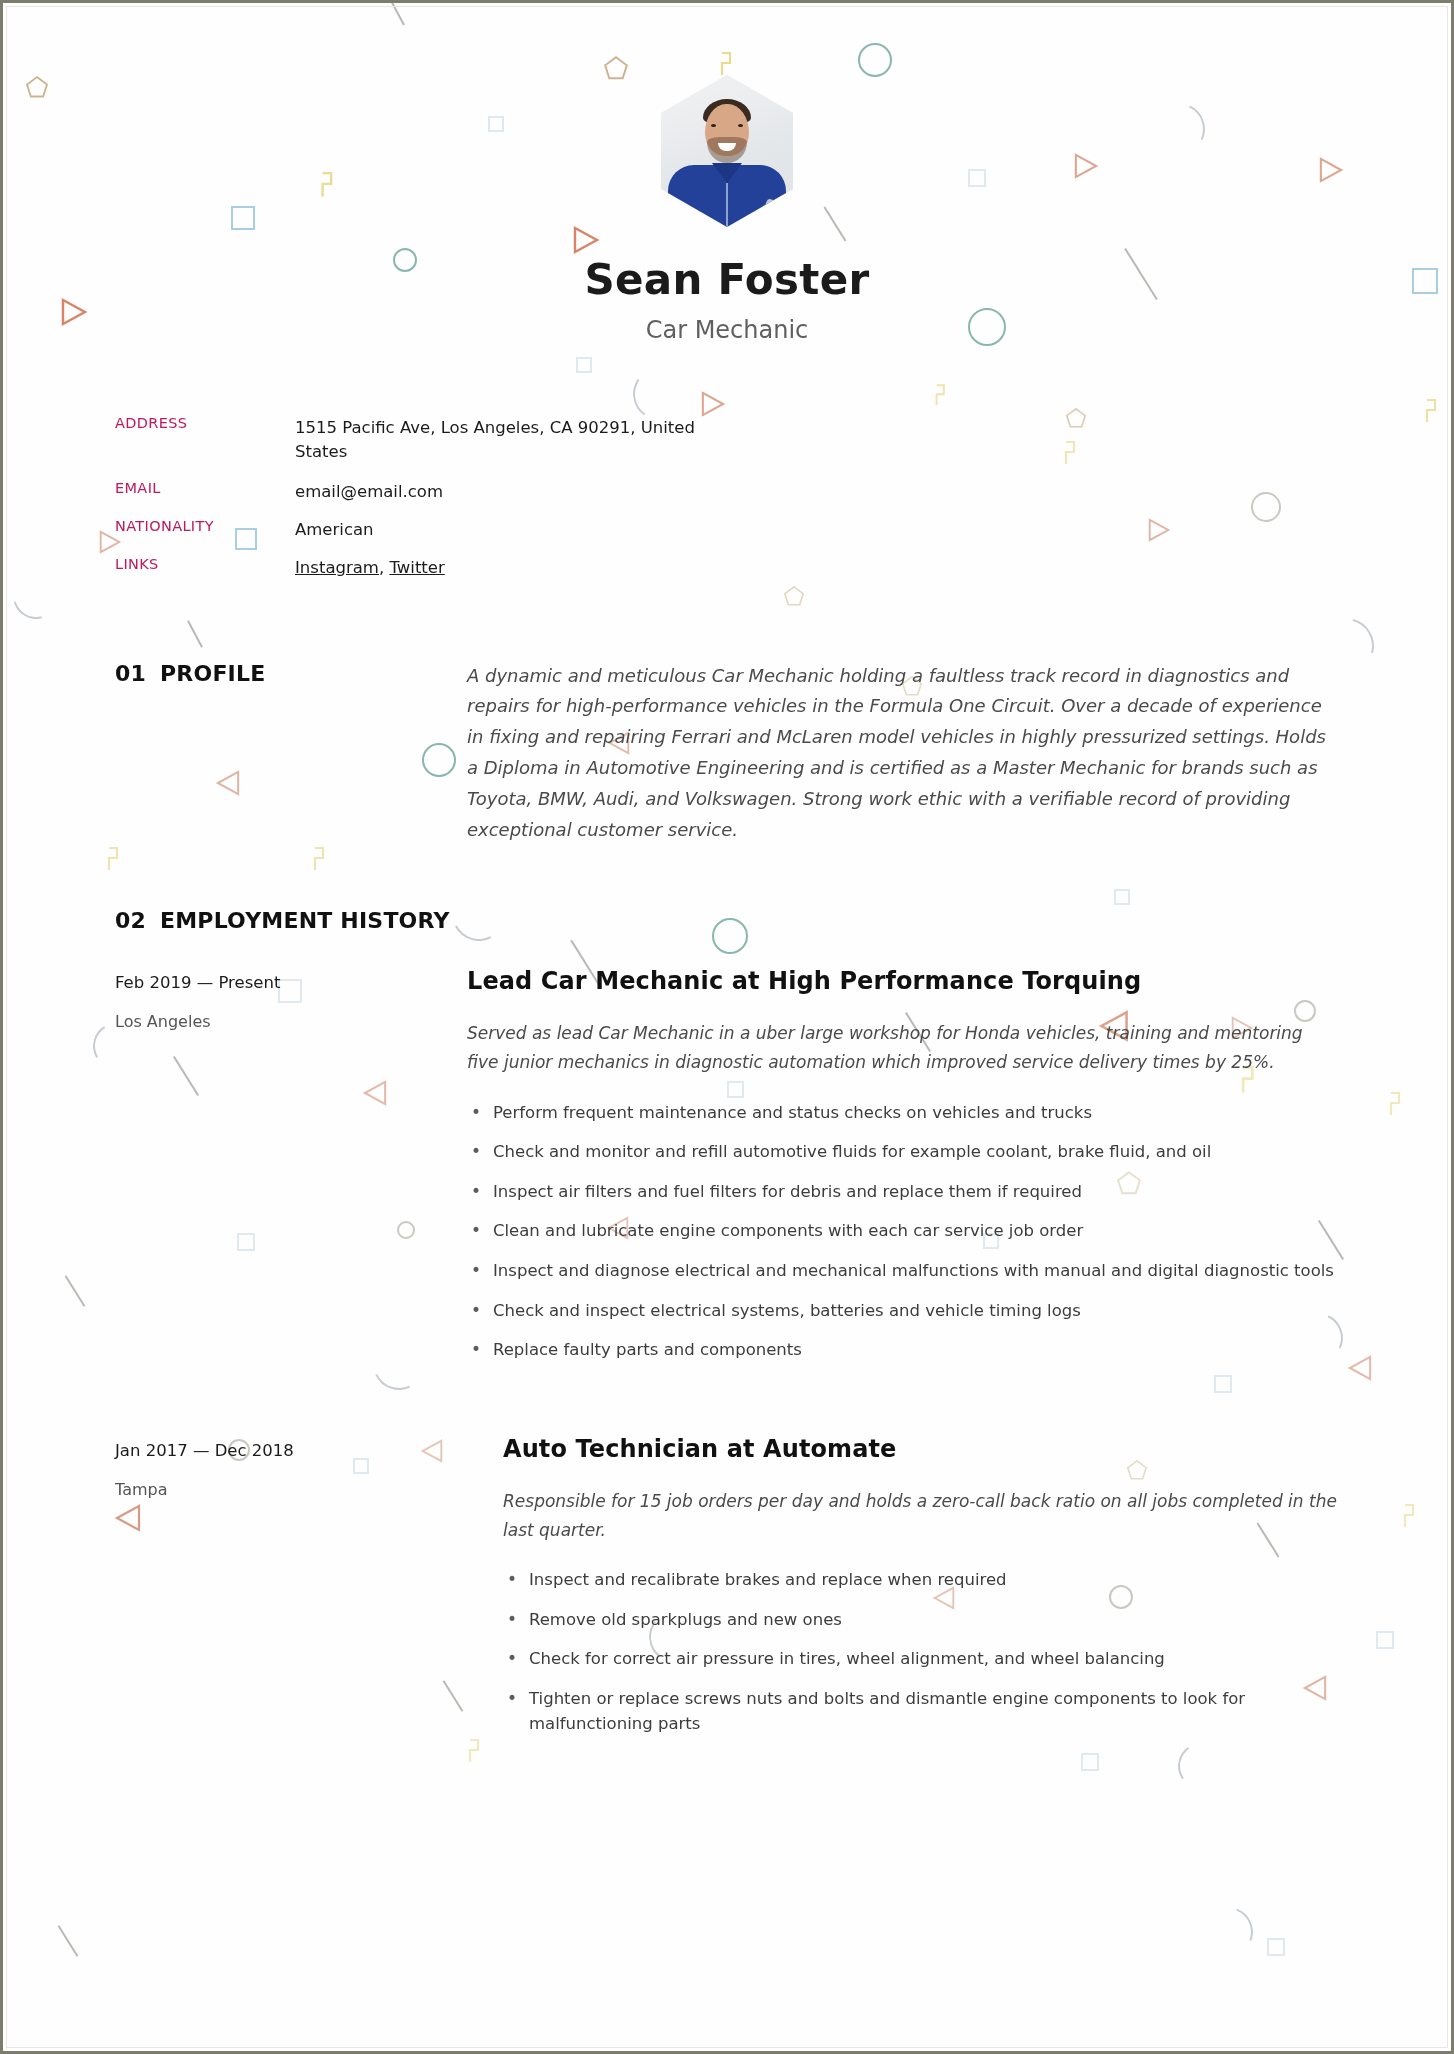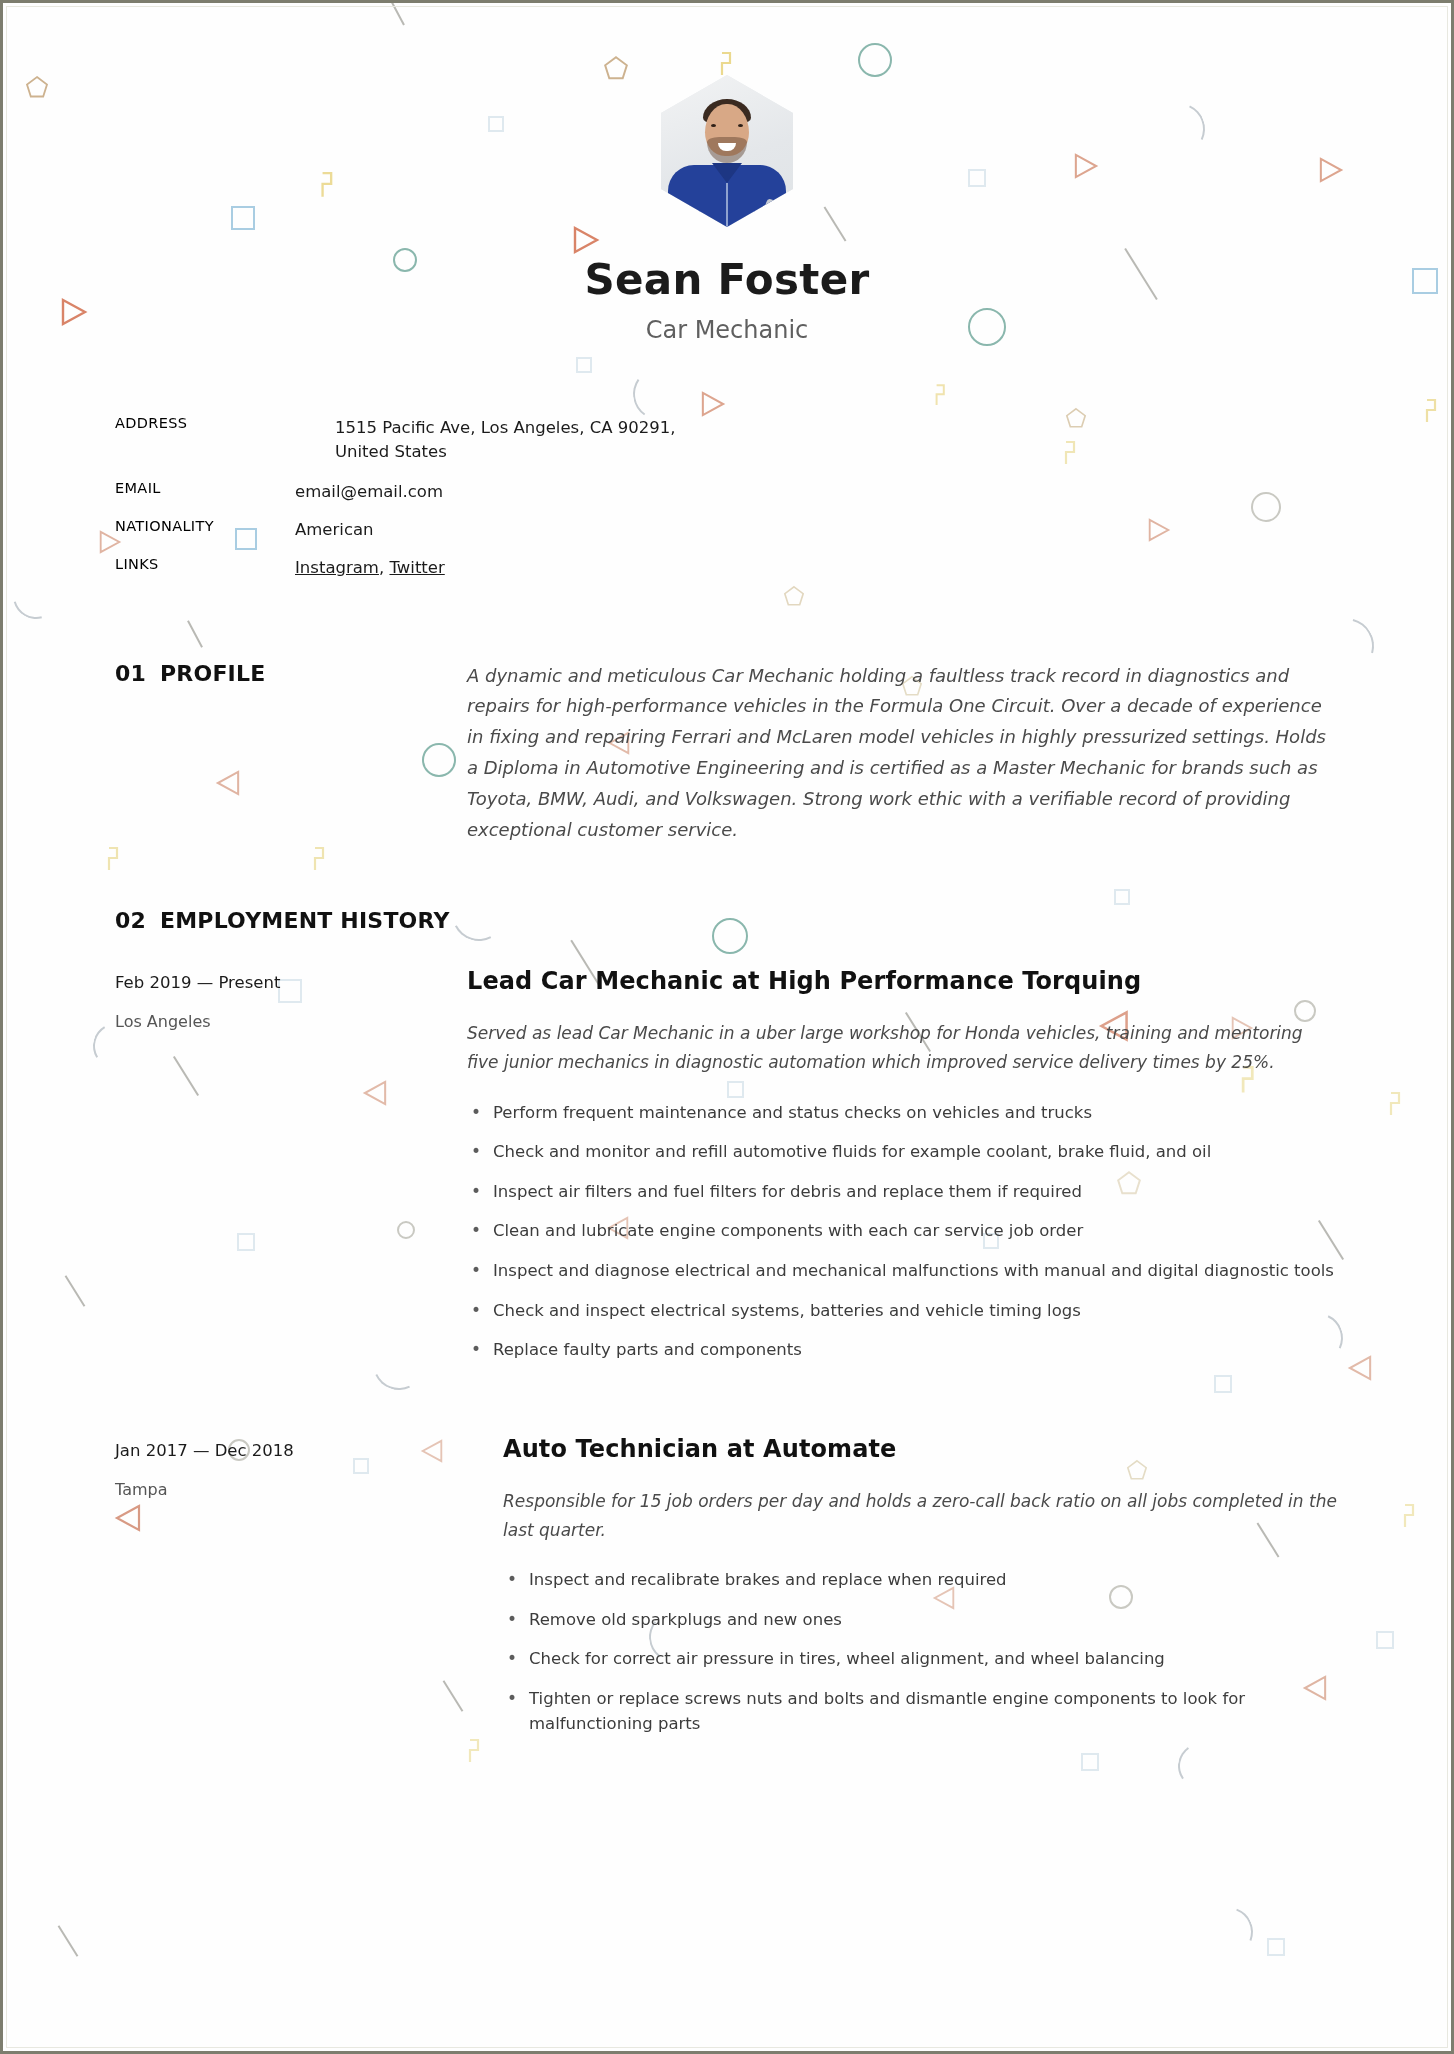--- a/index.html
+++ b/index.html
@@ -206,33 +206,33 @@
   .contact-col.left { width: 600px; }
   .contact-col.right { flex: 1; padding-left: 22px; }
 
   .clabels { width: 180px; }
   .cvalues { flex: 1; }
   .contact-col.right .clabels { width: 186px; }
 
   .clabel {
     font-size: 14.5px;
     letter-spacing: 0.35px;
-    color: #000000;
+    color: #be185d;
     line-height: 1;
     margin-bottom: 23.5px;
     white-space: nowrap;
   }
   .clabel.tall { margin-bottom: 50px; }
   .cvalue {
     font-size: 16.5px;
     color: #1b1b1b;
     line-height: 1.45;
     margin-bottom: 14px;
   }
-  .cvalue.two { margin-bottom: 16px; margin-left: 40px; }
+  .cvalue.two { margin-bottom: 16px; }
   .cvalue a {
     color: #1b1b1b;
     text-decoration: underline;
   }
 
   
   .section { display: flex; margin-top: 66px; }
   .sec-left { width: 352px; flex: none; }
   .sec-right { flex: 1; }
 

